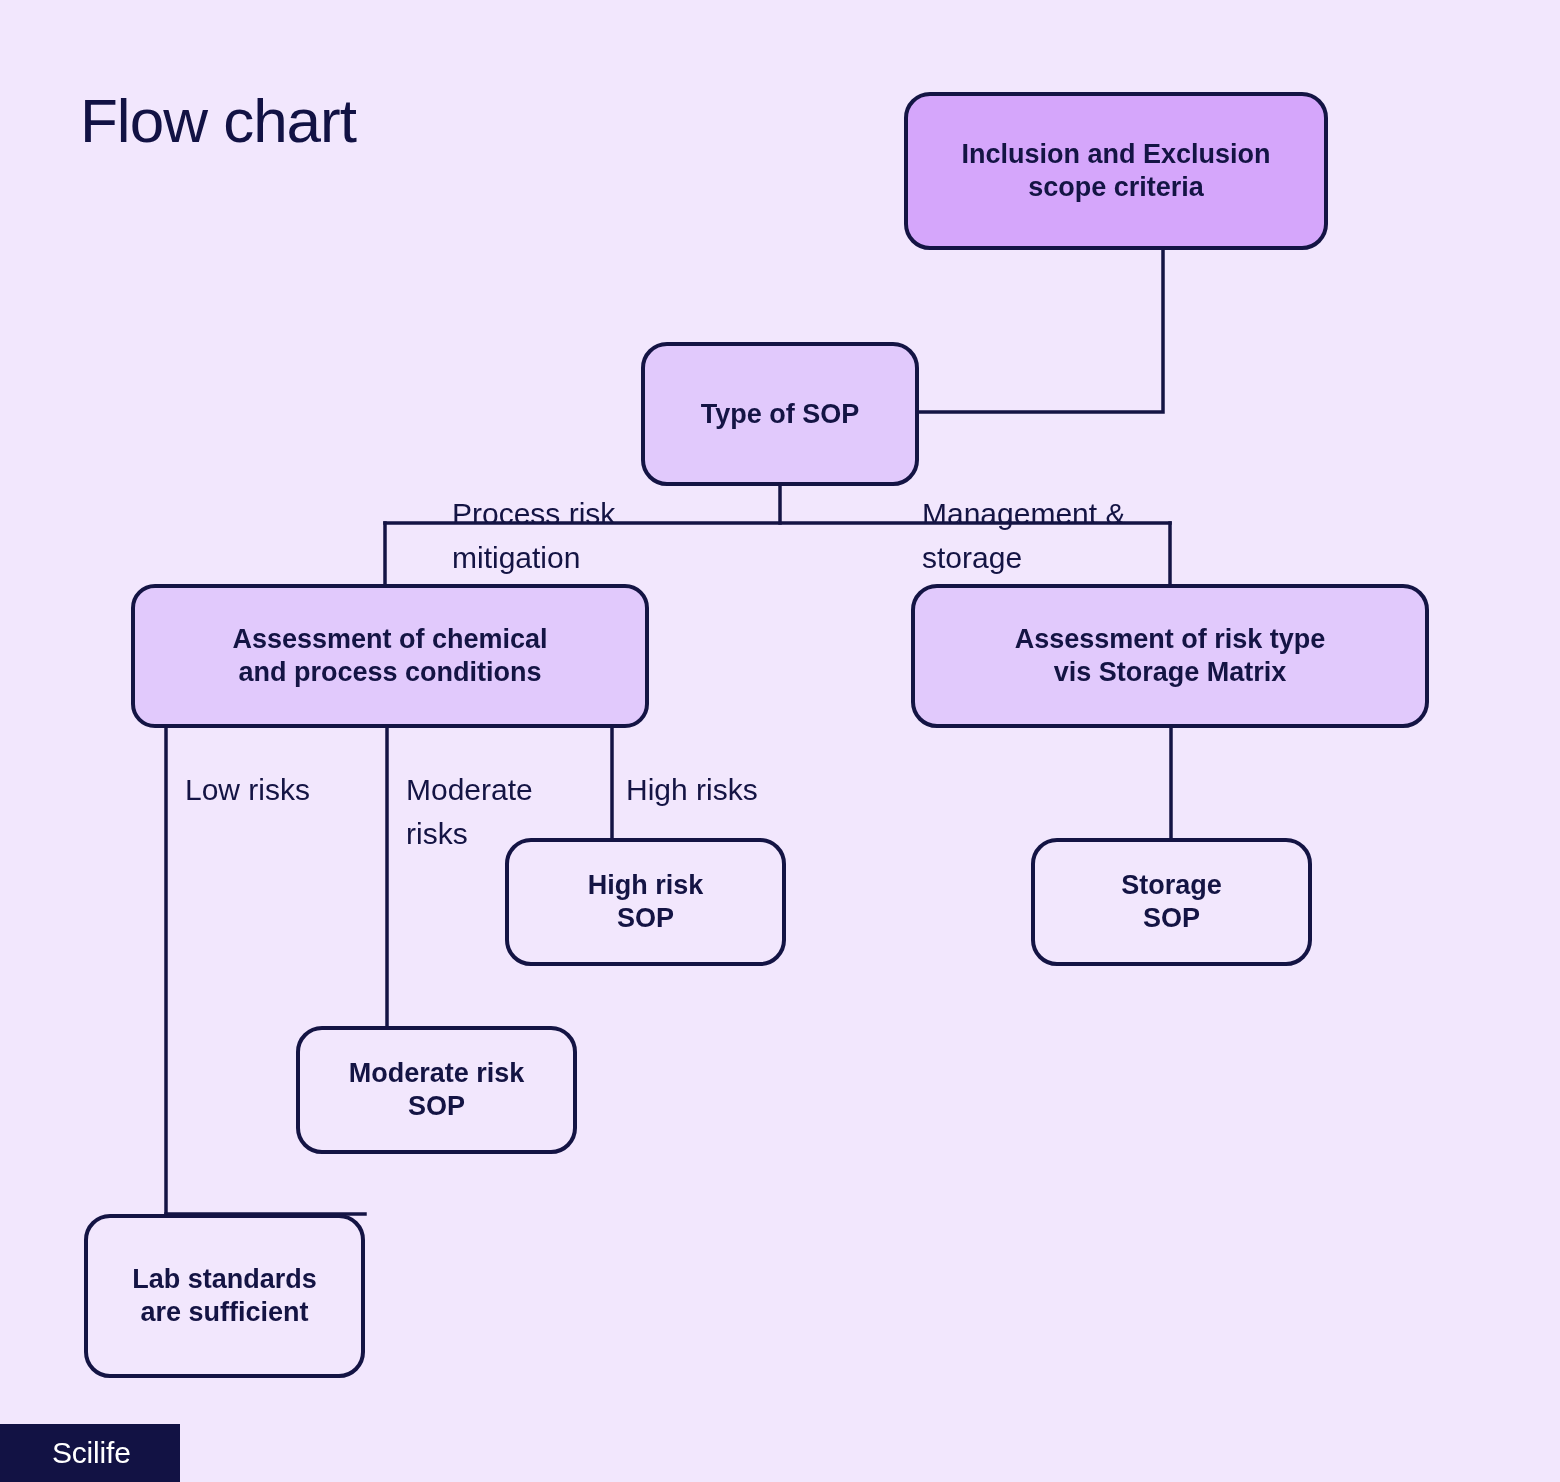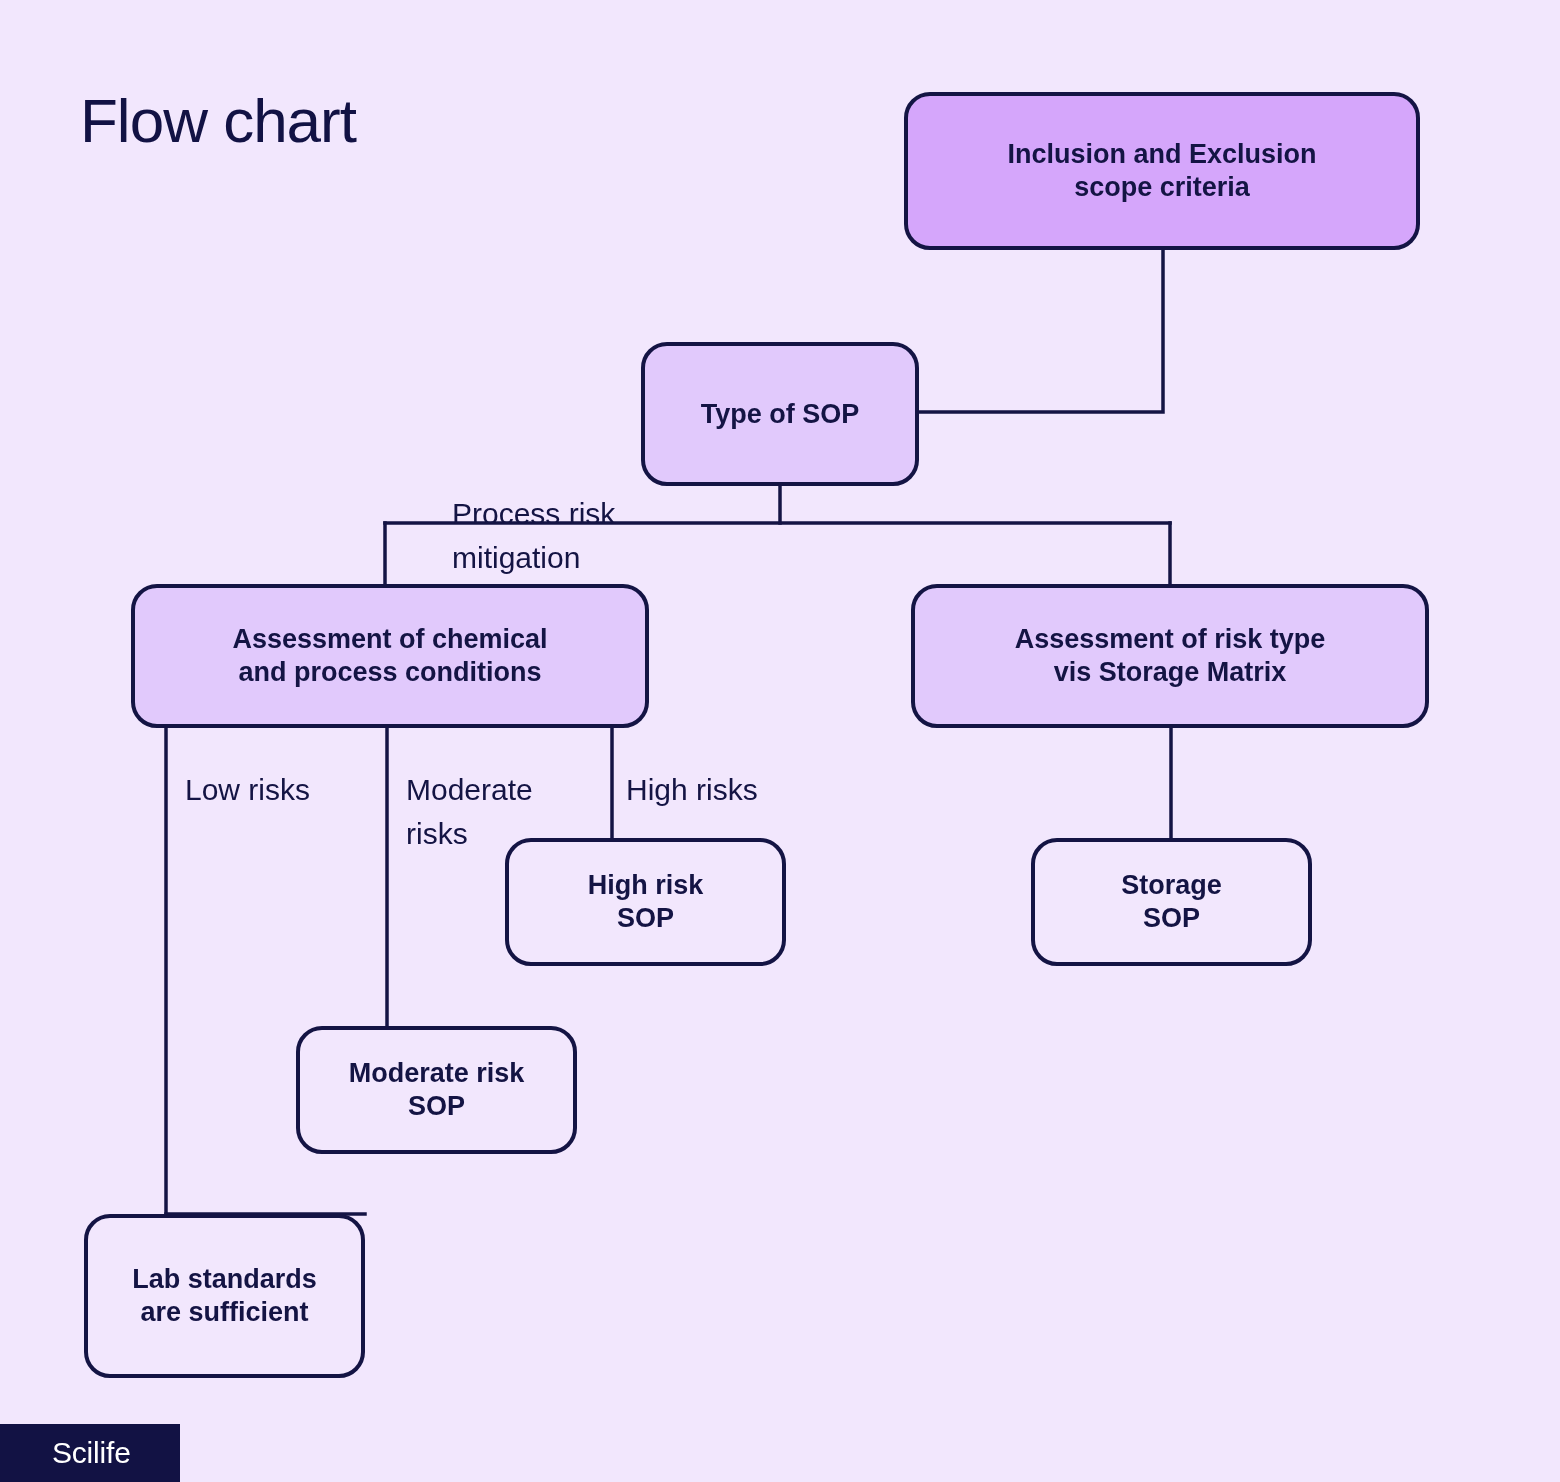--- a/index.html
+++ b/index.html
@@ -49,30 +49,31 @@
     color: #141444;
     font-weight: bold;
     line-height: 1.22;
     padding: 6px 14px;
   }
   .node.fill-strong { background: #d5a6fb; }
   .node.fill-soft   { background: #e1c9fc; }
   .node.fill-none   { background: transparent; }
 
   .node-inclusion {
-    left: 904px; top: 92px; width: 516px; height: 158px;
+    left: 904px; top: 92px; width: 424px; height: 158px;
     font-size: 27px;
   }
   .node-type {
     left: 641px; top: 342px; width: 278px; height: 144px;
     font-size: 27px;
   }
   .node-assess-chem {
     left: 131px; top: 584px; width: 518px; height: 144px;
     font-size: 27px;
+    border-radius: 24px;
   }
   .node-assess-risk {
     left: 911px; top: 584px; width: 518px; height: 144px;
     font-size: 27px;
   }
   .node-high-risk {
     left: 505px; top: 838px; width: 281px; height: 128px;
     font-size: 27px;
   }
   .node-storage {
@@ -168,20 +169,22 @@
 
   <div class="node node-moderate-risk fill-none" style="white-space: pre-line;">Moderate risk
 SOP</div>
 
   <div class="node node-lab-standards fill-none" style="white-space: pre-line;">Lab standards
 are sufficient</div>
 
   <div class="edge-label lbl-process">Process risk
 mitigation</div>
 
+  <div class="edge-label lbl-management">Management &amp;
+storage</div>
 
   <div class="edge-label lbl-low">Low risks</div>
 
   <div class="edge-label lbl-moderate">Moderate
 risks</div>
 
   <div class="edge-label lbl-high">High risks</div>
 
   <div class="logo">
     <span class="logo-text">Scilife</span>

